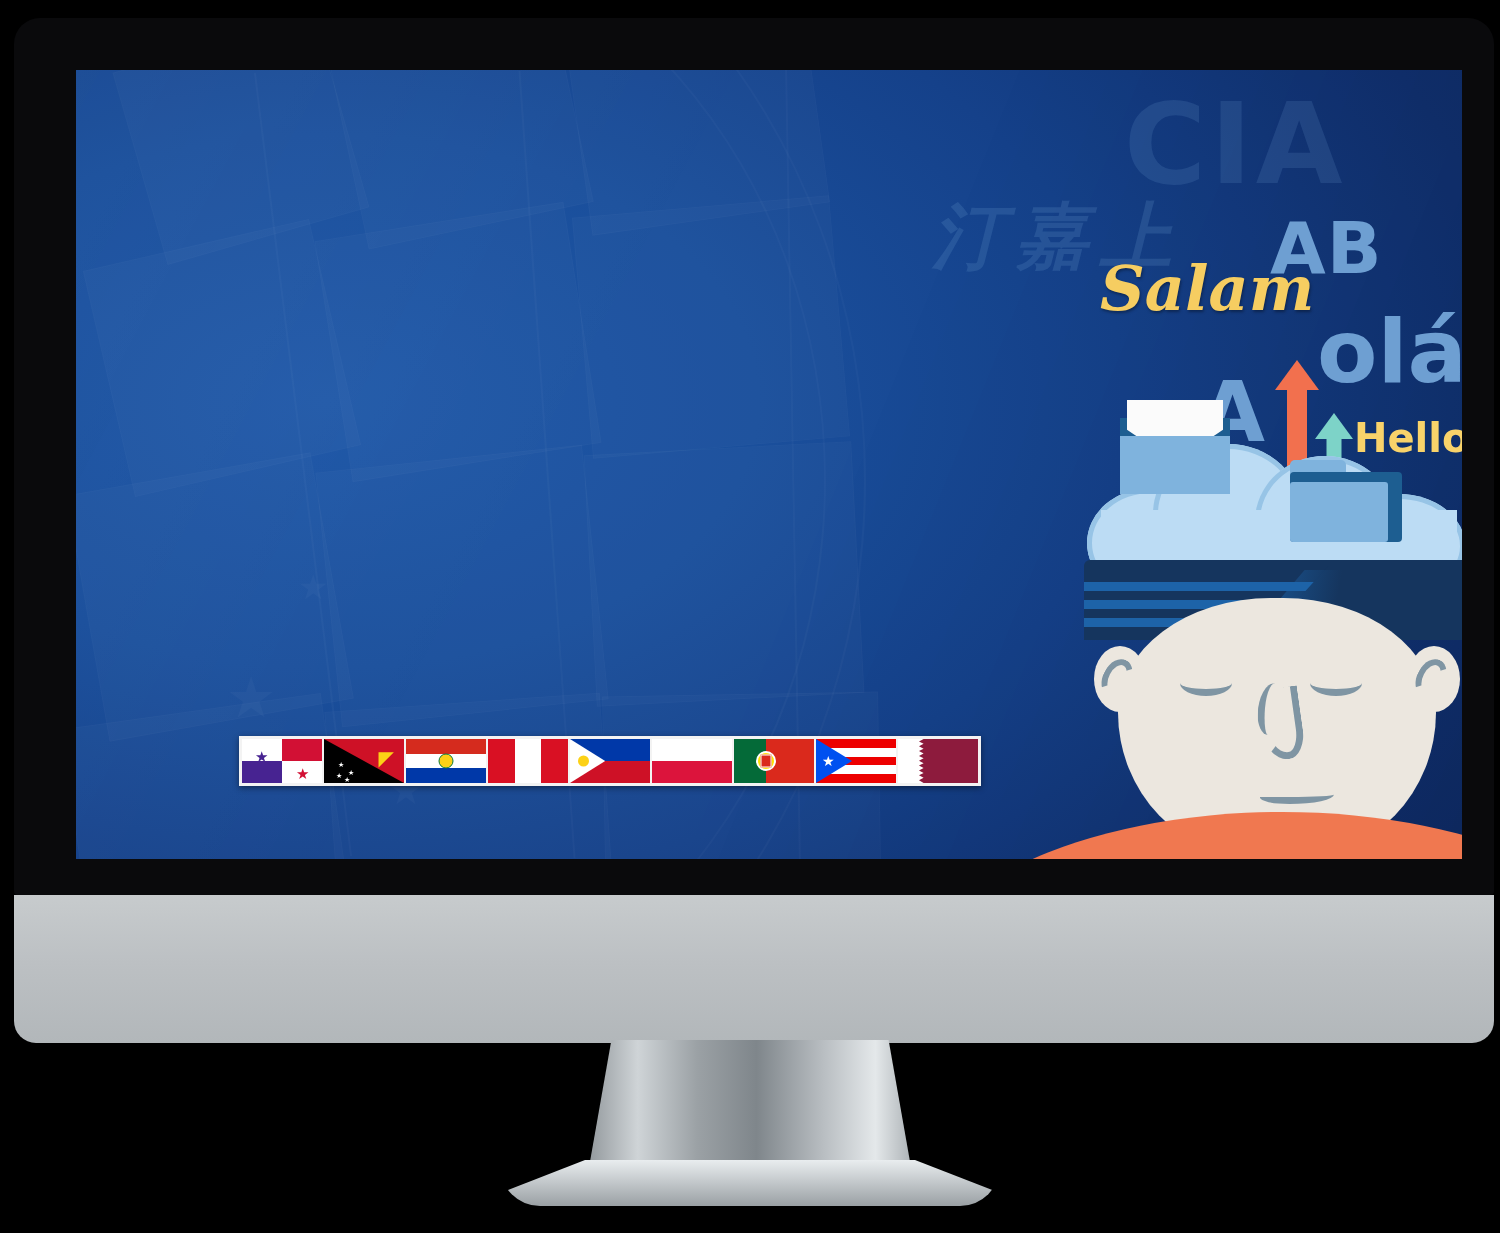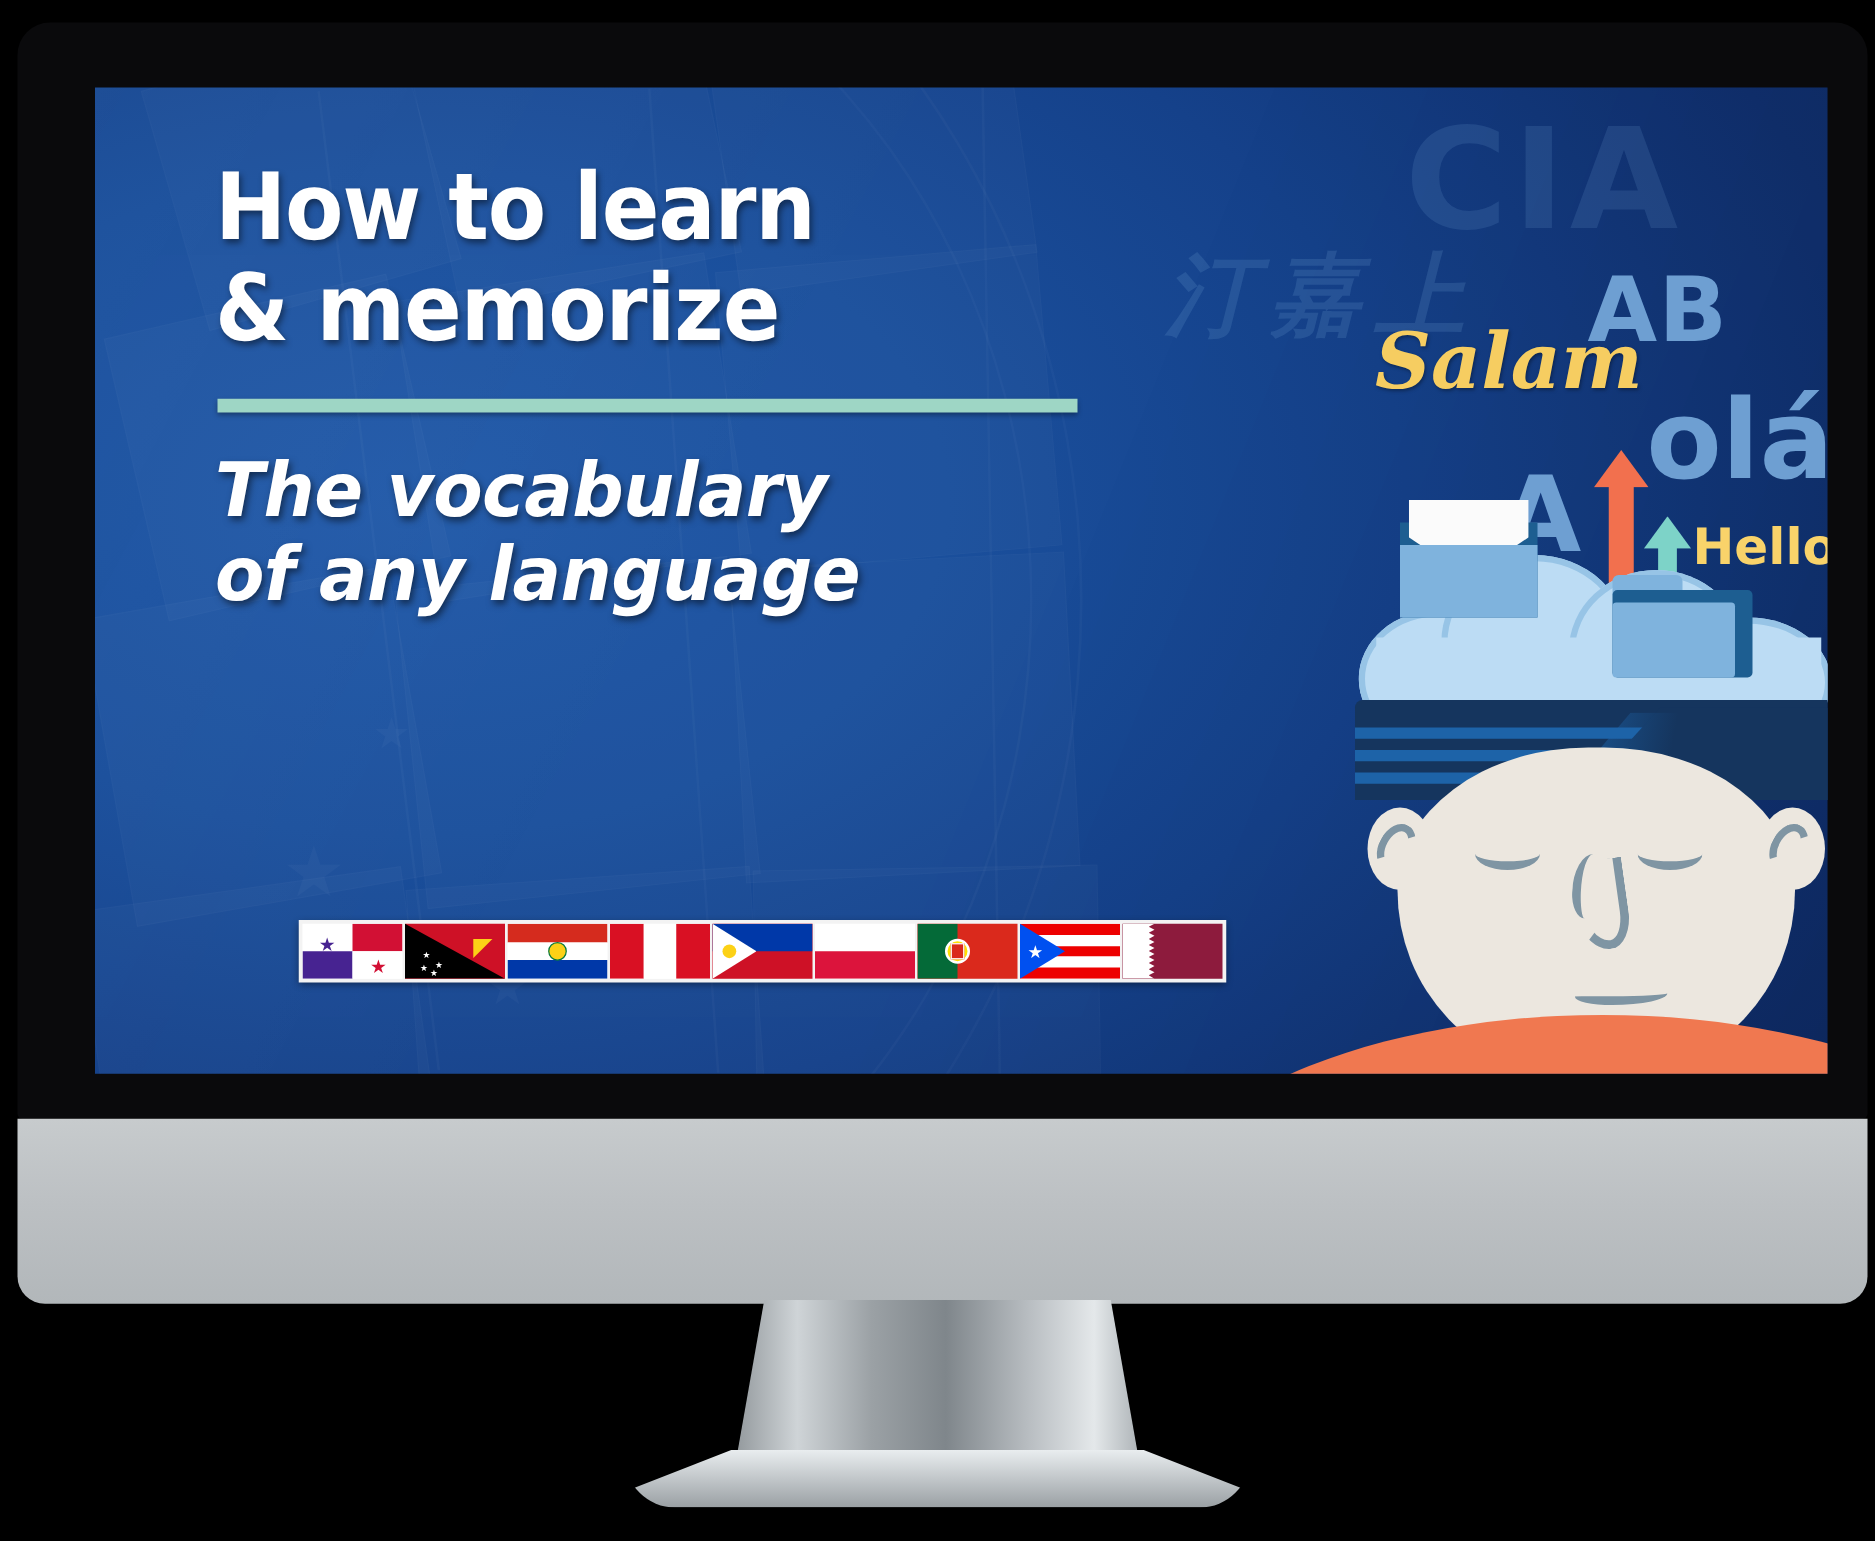--- a/index.html
+++ b/index.html
@@ -356,33 +356,20 @@
         <div class="bg-vert" style="left:226px; top:0;   height:789px; transform:rotate(-7deg);"></div>
         <div class="bg-vert" style="left:470px; top:0;   height:789px; transform:rotate(-4deg);"></div>
         <div class="bg-vert" style="left:716px; top:0;   height:789px; transform:rotate(-1deg);"></div>
 
         <div class="bg-star" style="left:150px; top:600px;">★</div>
         <div class="bg-star" style="left:222px; top:500px; font-size:34px;">★</div>
         <div class="bg-star" style="left:312px; top:700px; font-size:40px;">★</div>
         <div class="bg-glow"></div>
       </div>
 
-      <div class="slide-left">
-        <div class="title">
-          <span>How to learn</span>
-          <span class="l2">&amp; memorize</span>
-        </div>
-
-        <div class="rule"></div>
-
-        <div class="subtitle">
-          <span>The vocabulary</span>
-          <span class="l2">of any language</span>
-        </div>
-      </div>
 
       <div class="flagstrip">
 
         <div class="flag f-panama">
           <div class="q q1"></div>
             <div class="q q2"></div>
             <div class="q q3"></div>
             <div class="q q4"></div>
           <div class="s s1">★</div>
             <div class="s s2">★</div>

